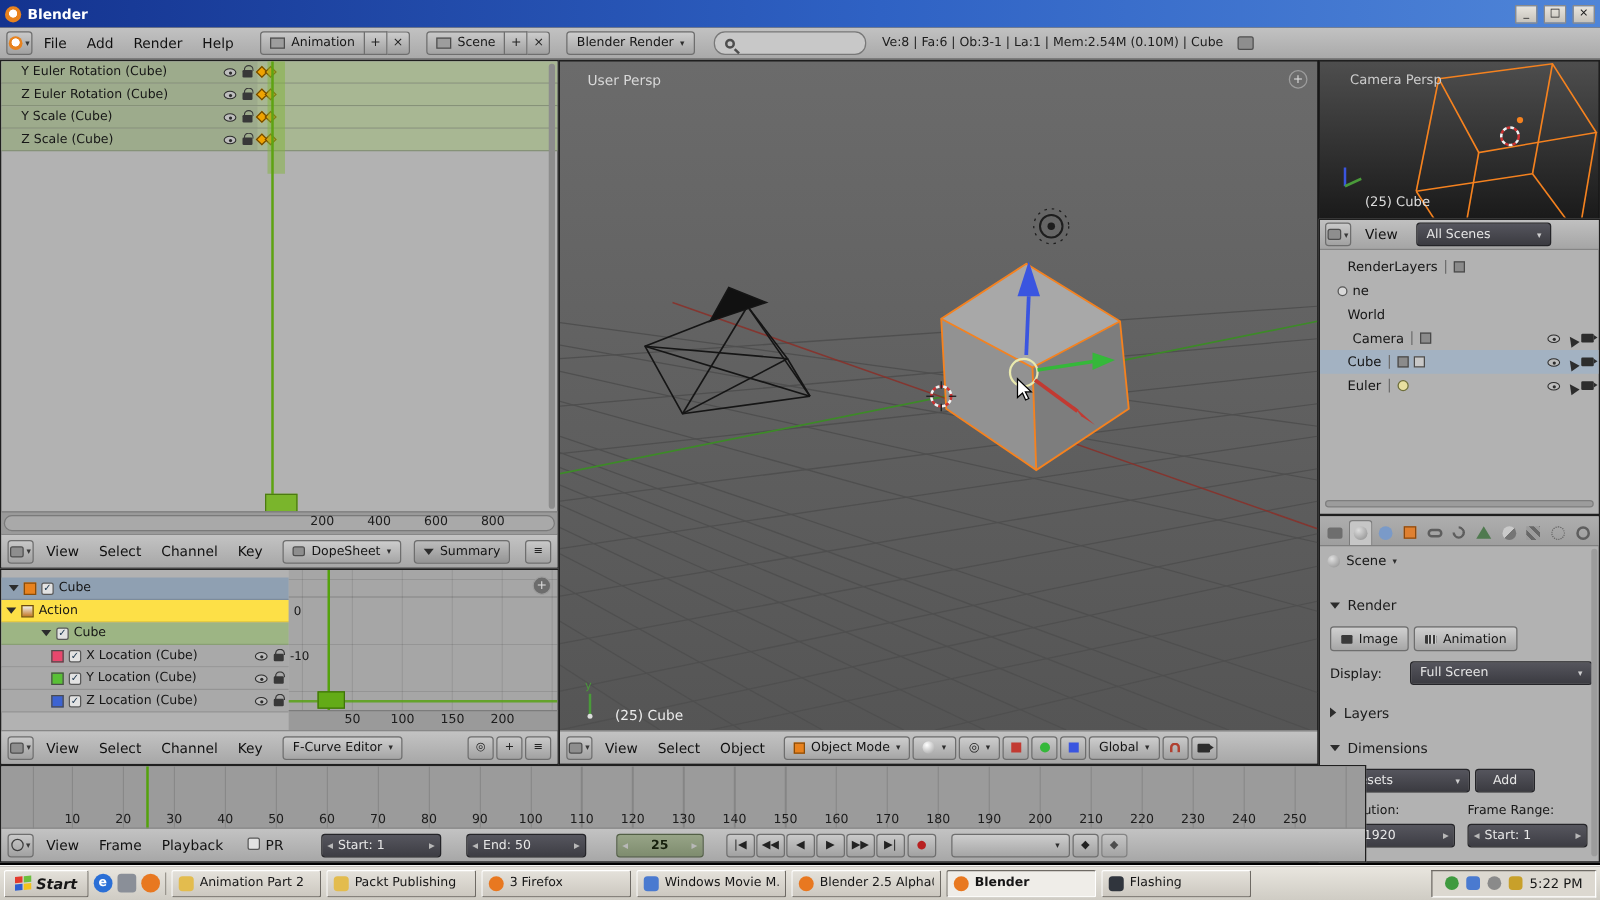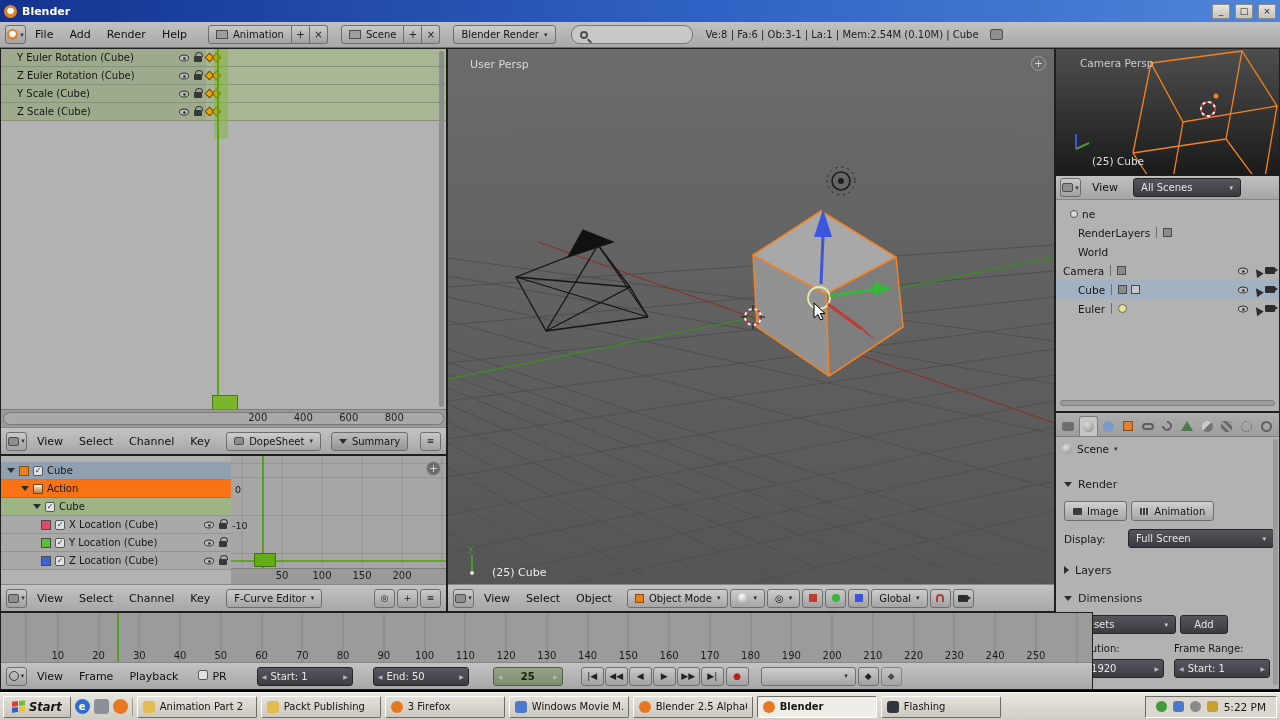--- a/index.html
+++ b/index.html
@@ -237,21 +237,21 @@
 
   <div class="area" style="left:0;top:455px;width:447px;height:157px">
 
     <div style="position:absolute;left:0;top:0;width:230px;bottom:27px;padding-top:6px">
       <div class="fc-row" style="padding-left:6px;background:#8fa0b2">
         <span class="twd"></span>
         <span class="cube-ico"></span>
         <span class="chk">✓</span>
         <span>Cube</span>
       </div>
-      <div class="fc-row" style="padding-left:20px;background:#f97316">
+      <div class="fc-row" style="padding-left:4px;background:#fde047">
         <span class="twd"></span>
         <span class="act-ico"></span>
         <span>Action</span>
       </div>
       <div class="fc-row" style="padding-left:32px;background:#9db584">
         <span class="twd"></span>
         <span class="chk">✓</span>
         <span>Cube</span>
       </div>
       <div>
@@ -488,33 +488,33 @@
           <span class="car">▾</span>
         </span>
       <span class="menu">View</span>
       <span class="ddk" style="margin-left:4px;min-width:108px">
           <span>All Scenes</span>
           <span class="sp"></span>
           <span class="car">▾</span>
         </span>
     </div>
     <div style="position:absolute;left:0;right:0;top:28px">
-      <div class="ol-row">
-        <span style="width:8px;height:8px;border-radius:50%;background:#d8d8d8;border:1px solid #555"></span>
-        <span>ne</span>
-      </div>
       <div class="ol-row" style="padding-left:22px">
         <span>RenderLayers</span>
         <span class="olpipe"></span>
         <span class="oldata"></span>
       </div>
+      <div class="ol-row">
+        <span style="width:8px;height:8px;border-radius:50%;background:#d8d8d8;border:1px solid #555"></span>
+        <span>ne</span>
+      </div>
       <div class="ol-row" style="padding-left:22px">
         <span>World</span>
       </div>
-      <div class="ol-row" style="padding-left:7px">
+      <div class="ol-row" style="padding-left:26px">
         <span>Camera</span>
         <span class="olpipe"></span>
         <span class="oldata"></span>
         <span class="sp"></span>
         <span class="rEye" style="transform:scale(.85)"></span>
         <span class="rArr"></span>
         <span class="rCam"></span>
       </div>
       <div class="ol-row" style="padding-left:22px;background:#a3b2c2">
         <span>Cube</span>

